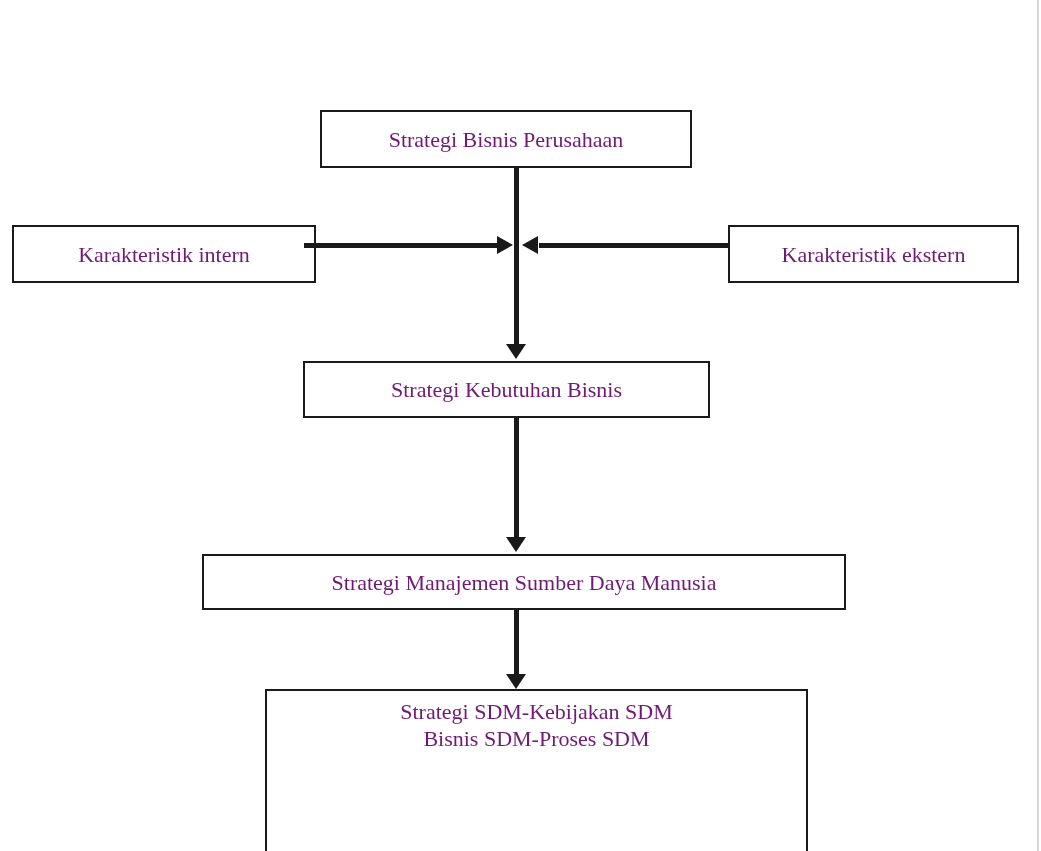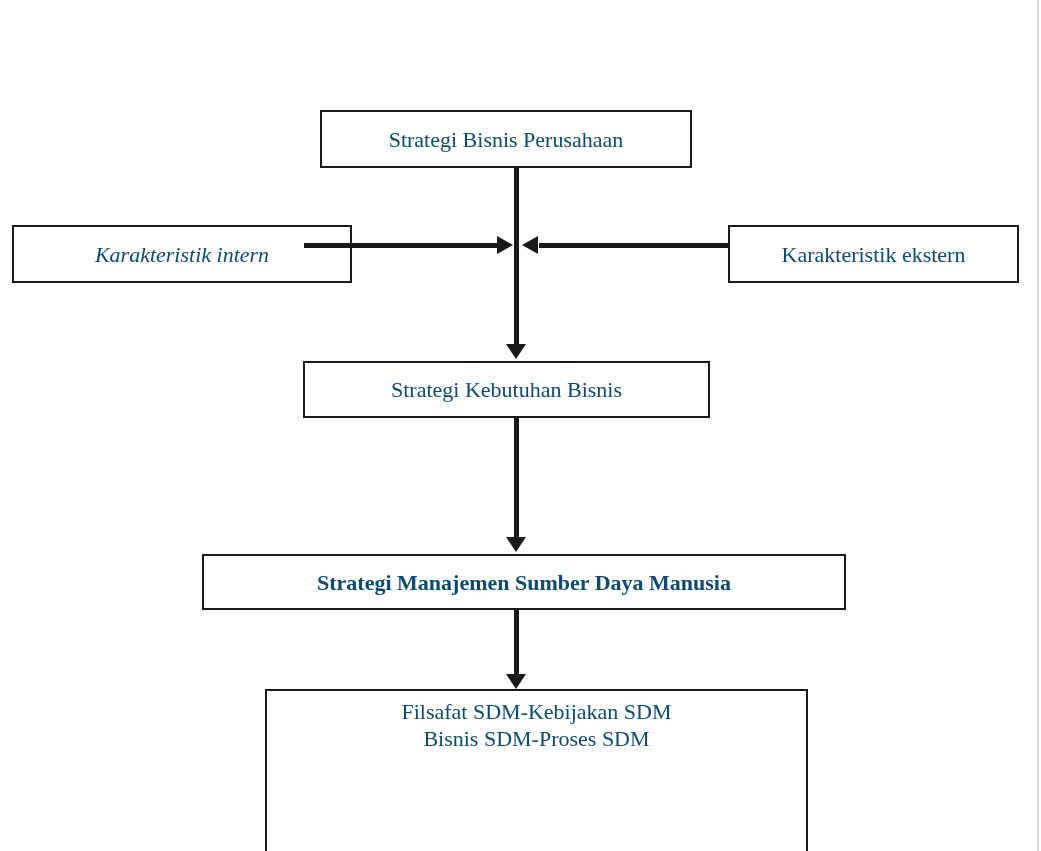--- a/index.html
+++ b/index.html
@@ -22,35 +22,35 @@
     left: 1037px;
     width: 2px;
     height: 851px;
     background: #d8d8d8;
   }
   
   .node {
     position: absolute;
     border: 2px solid #1a1a1a;
     background: #ffffff;
-    color: #0c4a6e;
+    color: #701a75;
     font-size: 22px;
     line-height: 27px;
     display: flex;
     flex-direction: column;
     align-items: center;
     justify-content: center;
     text-align: center;
     box-sizing: border-box;
   }
   #node-strategi-bisnis   { left: 320px; top: 110px; width: 372px; height: 58px; }
-  #node-kar-intern        { left: 12px;  top: 225px; width: 340px; height: 58px; font-style: italic; }
+  #node-kar-intern        { left: 12px;  top: 225px; width: 304px; height: 58px; }
   #node-kar-ekstern       { left: 728px; top: 225px; width: 291px; height: 58px; }
   #node-kebutuhan-bisnis  { left: 303px; top: 361px; width: 407px; height: 57px; }
-  #node-manajemen-sdm     { left: 202px; top: 554px; width: 644px; height: 56px; font-weight: bold; }
+  #node-manajemen-sdm     { left: 202px; top: 554px; width: 644px; height: 56px; }
   #node-filsafat-sdm      { left: 265px; top: 689px; width: 543px; height: 170px;
                             border-bottom: none; justify-content: flex-start;
                             padding-top: 7px; }
   #node-filsafat-sdm .tline { display: block; }
 
   
   .line {
     position: absolute;
     background: #1a1a1a;
   }
@@ -94,21 +94,21 @@
 
   <div class="node" id="node-kar-intern">Karakteristik intern</div>
 
   <div class="node" id="node-kar-ekstern">Karakteristik ekstern</div>
 
   <div class="node" id="node-kebutuhan-bisnis">Strategi Kebutuhan Bisnis</div>
 
   <div class="node" id="node-manajemen-sdm">Strategi Manajemen Sumber Daya Manusia</div>
 
   <div class="node" id="node-filsafat-sdm">
-    <span class="tline">Filsafat SDM-Kebijakan SDM</span>
+    <span class="tline">Strategi SDM-Kebijakan SDM</span>
     <span class="tline">Bisnis SDM-Proses SDM</span>
   </div>
 
   <div class="line v-line" id="line-top-down"></div>
   <div class="line h-line" id="line-left-in"></div>
   <div class="line h-line" id="line-right-in"></div>
   <div class="line v-line" id="line-mid-down"></div>
   <div class="line v-line" id="line-sdm-down"></div>
 
   <div class="arrowhead arrow-down" id="ah-top-down"></div>

